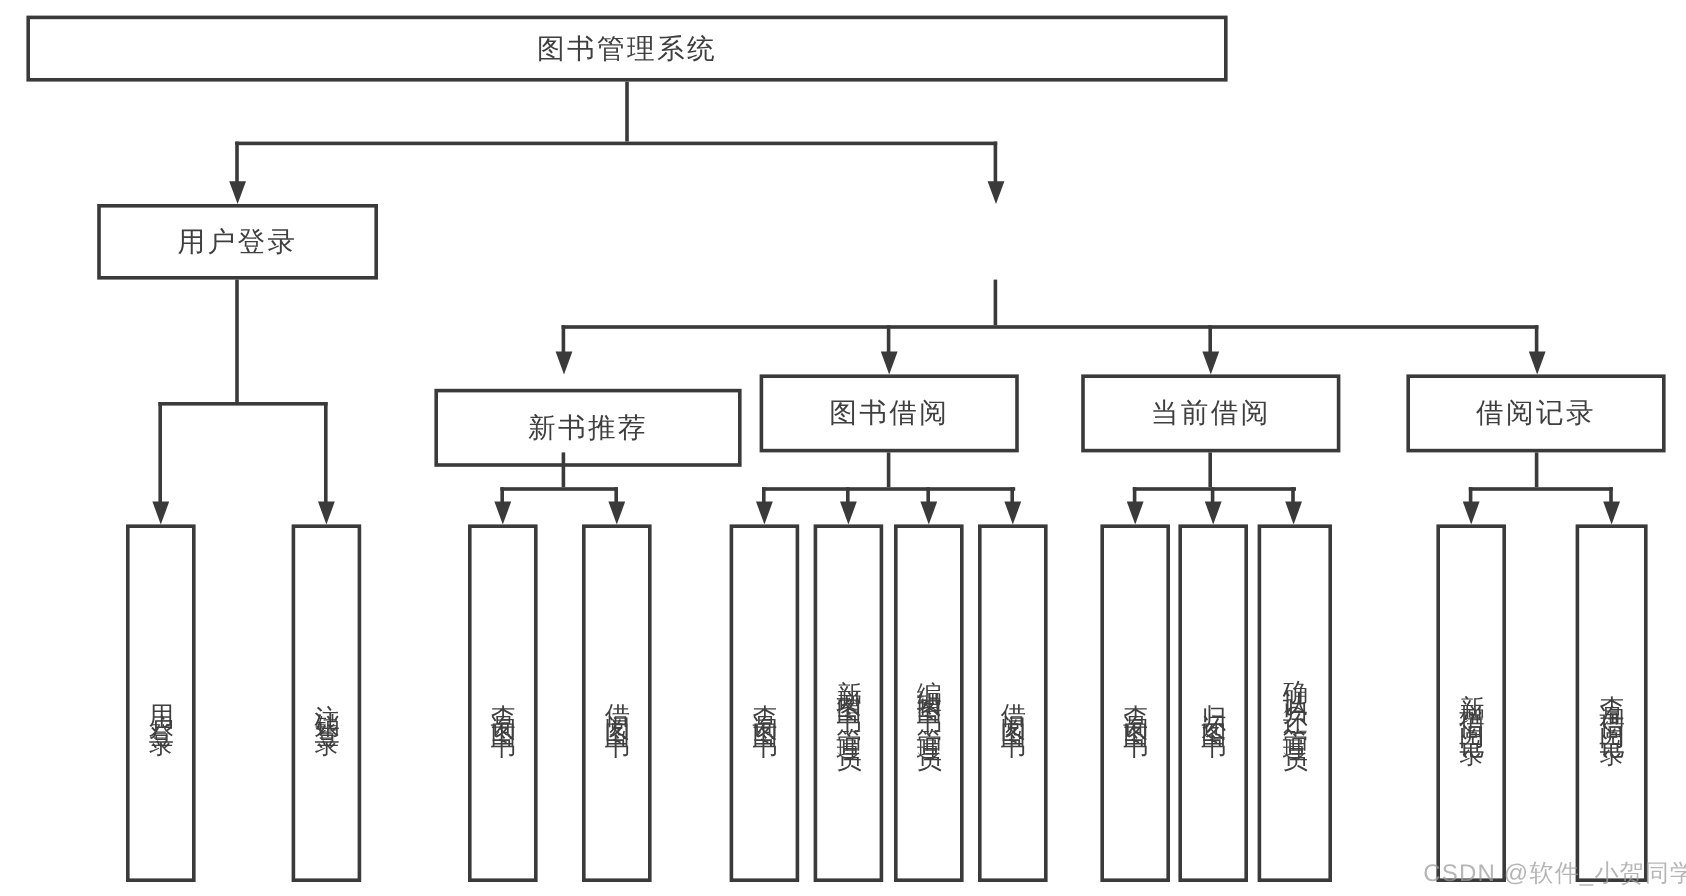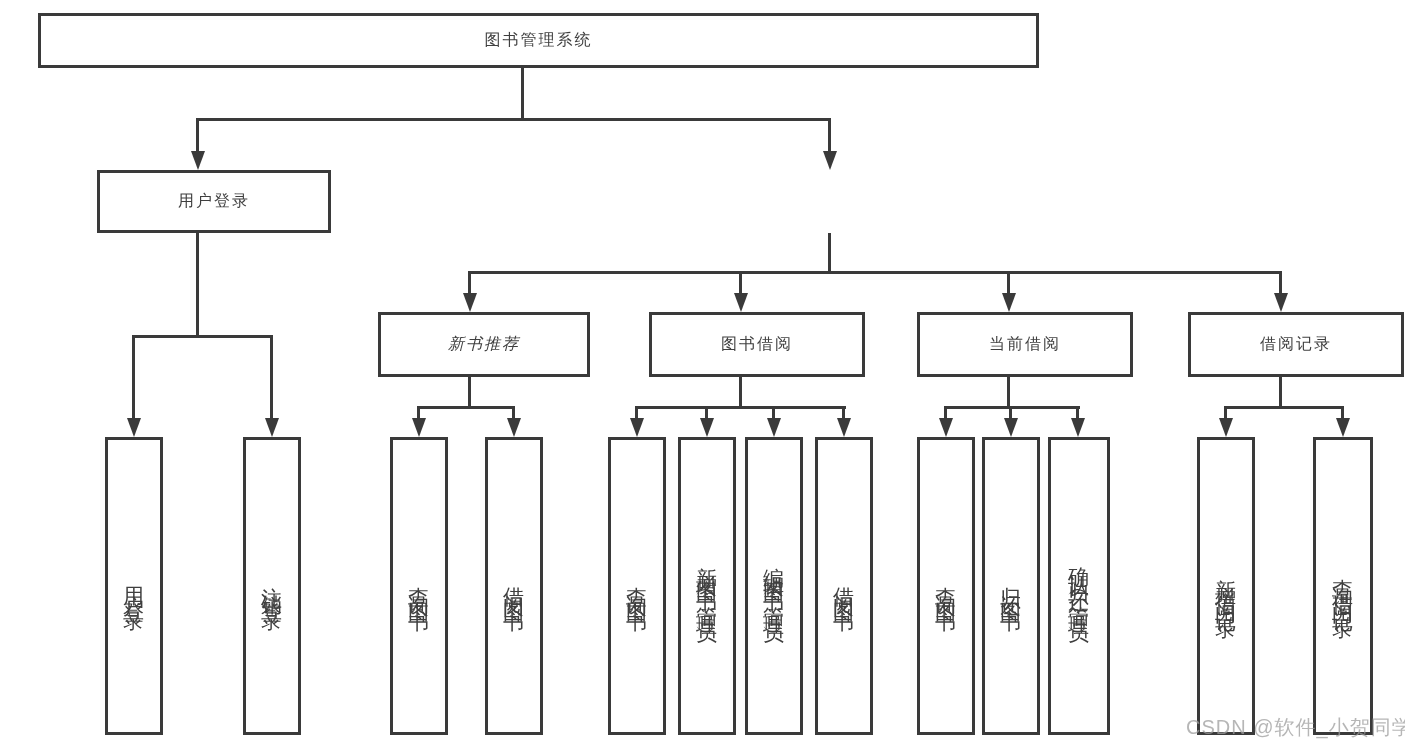--- a/index.html
+++ b/index.html
@@ -19,24 +19,23 @@
     position: absolute;
     box-sizing: border-box;
     border: 3px solid #3a3a3a;
     background: #ffffff;
     display: flex;
     align-items: center;
     justify-content: center;
     color: #3f3f3f;
   }
   .hnode {
-    font-size: 16px;
+    font-size: 23px;
     letter-spacing: 2px;
     font-weight: 500;
-    margin-left: 16px;
   }
   .vnode span {
     writing-mode: vertical-rl;
     text-orientation: mixed;
     font-size: 21px;
     letter-spacing: 8px;
     font-weight: 500;
     line-height: 1;
   }
   .vline {
@@ -101,21 +100,21 @@
   <div class="hline" style="left:468px; top:271px; width:814px;"></div>
   <div class="vline" style="left:468px; top:271px; height:25px;"></div>
   <div class="arrow" style="left:463px; top:293px;"></div>
   <div class="vline" style="left:739px; top:271px; height:25px;"></div>
   <div class="arrow" style="left:734px; top:293px;"></div>
   <div class="vline" style="left:1007px; top:271px; height:25px;"></div>
   <div class="arrow" style="left:1002px; top:293px;"></div>
   <div class="vline" style="left:1279px; top:271px; height:25px;"></div>
   <div class="arrow" style="left:1274px; top:293px;"></div>
 
-  <div class="node hnode" style="left:362px; top:312px; width:212px; height:65px;font-style:italic;">
+  <div class="node hnode" style="left:362px; top:324px; width:256px; height:65px;">
     <span>新书推荐</span>
   </div>
   <div class="node hnode" style="left:633px; top:312px; width:216px; height:65px;">
     <span>图书借阅</span>
   </div>
   <div class="node hnode" style="left:901px; top:312px; width:216px; height:65px;">
     <span>当前借阅</span>
   </div>
   <div class="node hnode" style="left:1172px; top:312px; width:216px; height:65px;">
     <span>借阅记录</span>

